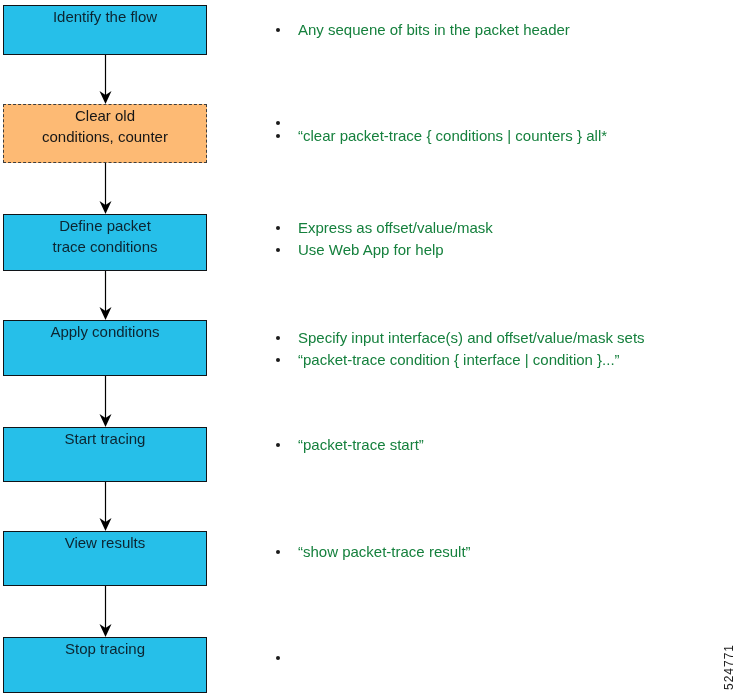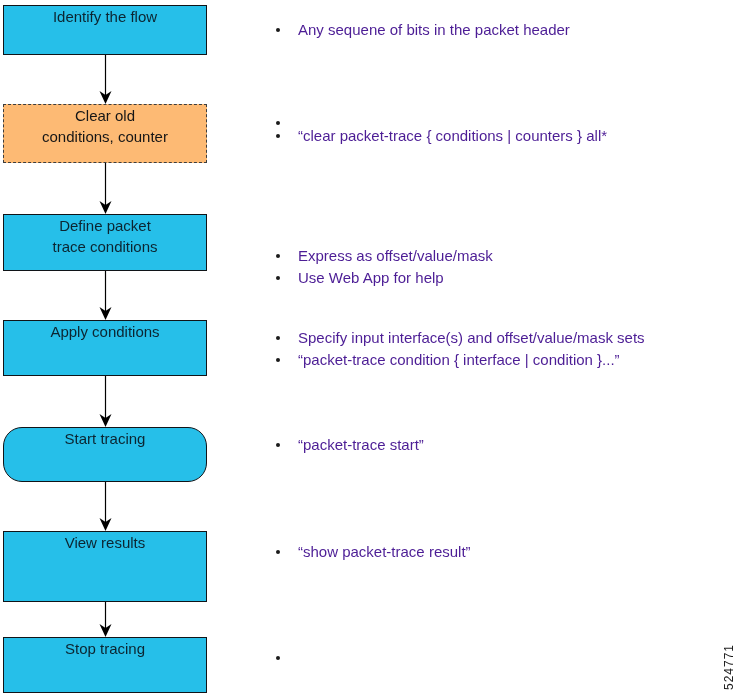--- a/index.html
+++ b/index.html
@@ -48,21 +48,21 @@
   .note-group {
     position: absolute;
     left: 274px;
     z-index: 2;
   }
   .note-row {
     display: flex;
     align-items: flex-start;
     font-size: 15px;
     line-height: 22px;
-    color: #4c1d95;
+    color: #15803d;
     white-space: nowrap;
   }
   .bullet-dot {
     flex: 0 0 4px;
     width: 4px;
     height: 4px;
     border-radius: 50%;
     background: #1b1b1b;
     margin: 9px 18px 0 2px;
   }
@@ -128,21 +128,21 @@
         </div>
         <div class="note-row">
           <span class="bullet-dot"></span>
           <span>“clear packet-trace { conditions | counters } all*</span>
         </div>
       </div>
       <div class="step-box" style="top: 214px; height: 57px;">
         <div>Define packet</div>
         <div>trace conditions</div>
       </div>
-      <div class="note-group" style="top: 217px; margin-top: 28px;">
+      <div class="note-group" style="top: 217px;">
         <div class="note-row">
           <span class="bullet-dot"></span>
           <span>Express as offset/value/mask</span>
         </div>
         <div class="note-row">
           <span class="bullet-dot"></span>
           <span>Use Web App for help</span>
         </div>
       </div>
       <div class="step-box" style="top: 320px; height: 56px;">
@@ -151,30 +151,30 @@
       <div class="note-group" style="top: 327px; text-align: right;">
         <div class="note-row">
           <span class="bullet-dot"></span>
           <span>Specify input interface(s) and offset/value/mask sets</span>
         </div>
         <div class="note-row">
           <span class="bullet-dot"></span>
           <span>“packet-trace condition { interface | condition }...”</span>
         </div>
       </div>
-      <div class="step-box" style="top: 427px; height: 55px; border-radius: 19px;">
+      <div class="step-box" style="top: 427px; height: 55px;">
         <div>Start tracing</div>
       </div>
       <div class="note-group" style="top: 434px;">
         <div class="note-row">
           <span class="bullet-dot"></span>
           <span>“packet-trace start”</span>
         </div>
       </div>
-      <div class="step-box" style="top: 531px; height: 71px;">
+      <div class="step-box" style="top: 531px; height: 55px;">
         <div>View results</div>
       </div>
       <div class="note-group" style="top: 541px;">
         <div class="note-row">
           <span class="bullet-dot"></span>
           <span>“show packet-trace result”</span>
         </div>
       </div>
       <div class="step-box" style="top: 637px; height: 56px;">
         <div>Stop tracing</div>

